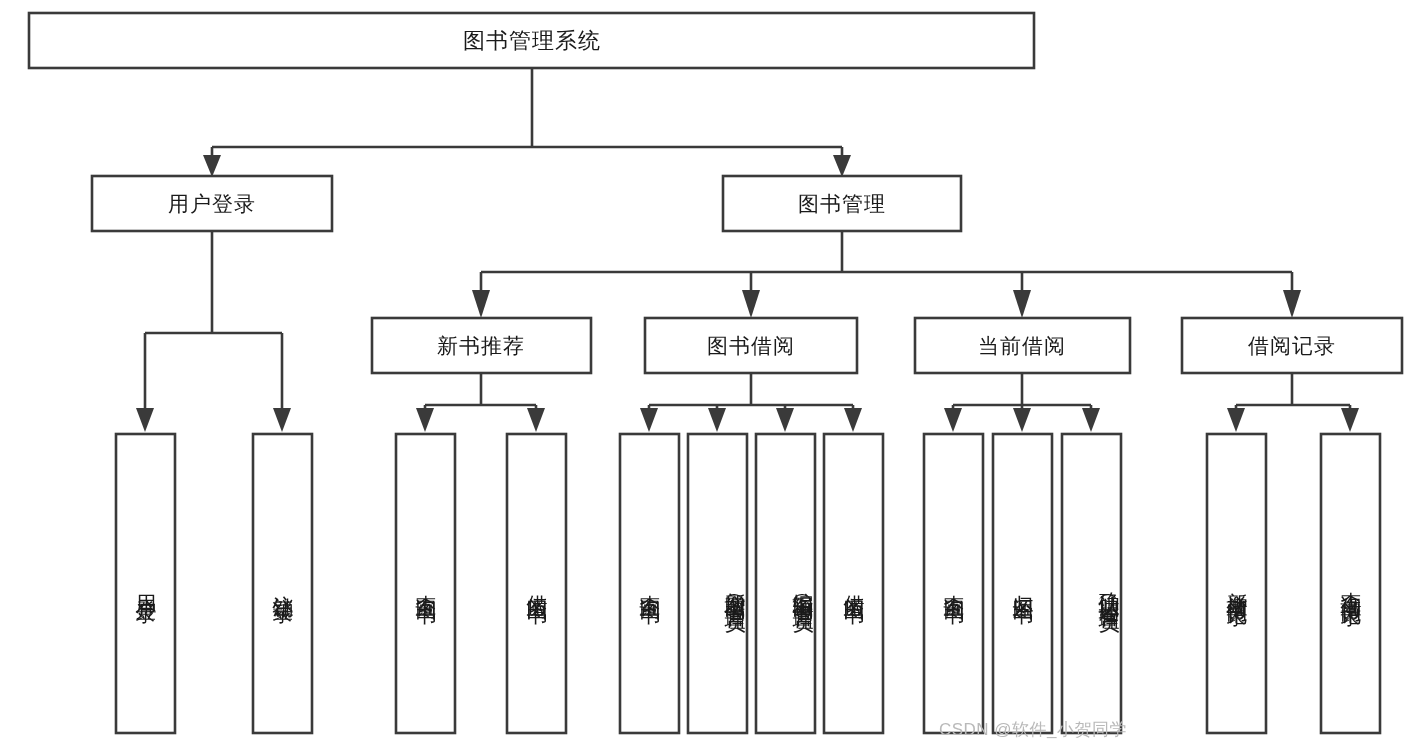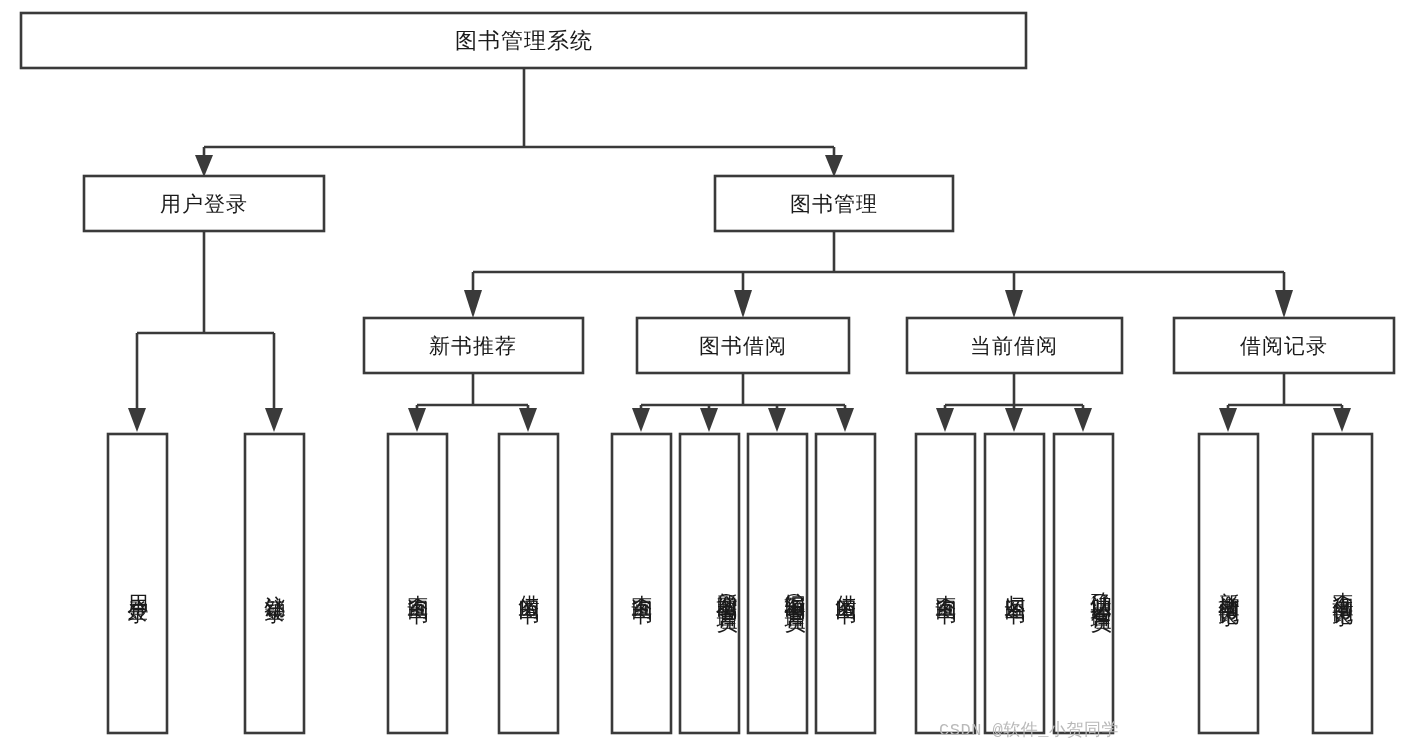--- a/index.html
+++ b/index.html
@@ -9,21 +9,21 @@
   }
   body {
     width: 1405px;
     height: 747px;
     font-family: "DejaVu Sans", "Liberation Sans", sans-serif;
     overflow: hidden;
     position: relative;
   }
   #diagram-root {
     position: absolute;
-    left: 4px; top: 0;
+    left: 12px; top: 0;
     width: 1123px;
     height: 747px;
   }
   svg.flow {
     display: block;
     width: 1405px;
     height: 747px;
   }
   .node-rect {
     fill: #ffffff;
@@ -62,21 +62,21 @@
     line-height: 1.18;
     letter-spacing: 3px;
     white-space: nowrap;
     text-align: center;
     pointer-events: none;
   }
   .watermark {
     position: absolute;
     right: 8px;
     bottom: 6px;
-    font-family: Liberation Mono, monospace;
+    font-family: Liberation Sans, sans-serif;
     font-size: 17px;
     color: #b9b9b9;
     letter-spacing: 0.5px;
     white-space: nowrap;
   }
 </style>
 </head>
 <body>
 
 <div id="diagram-root">

